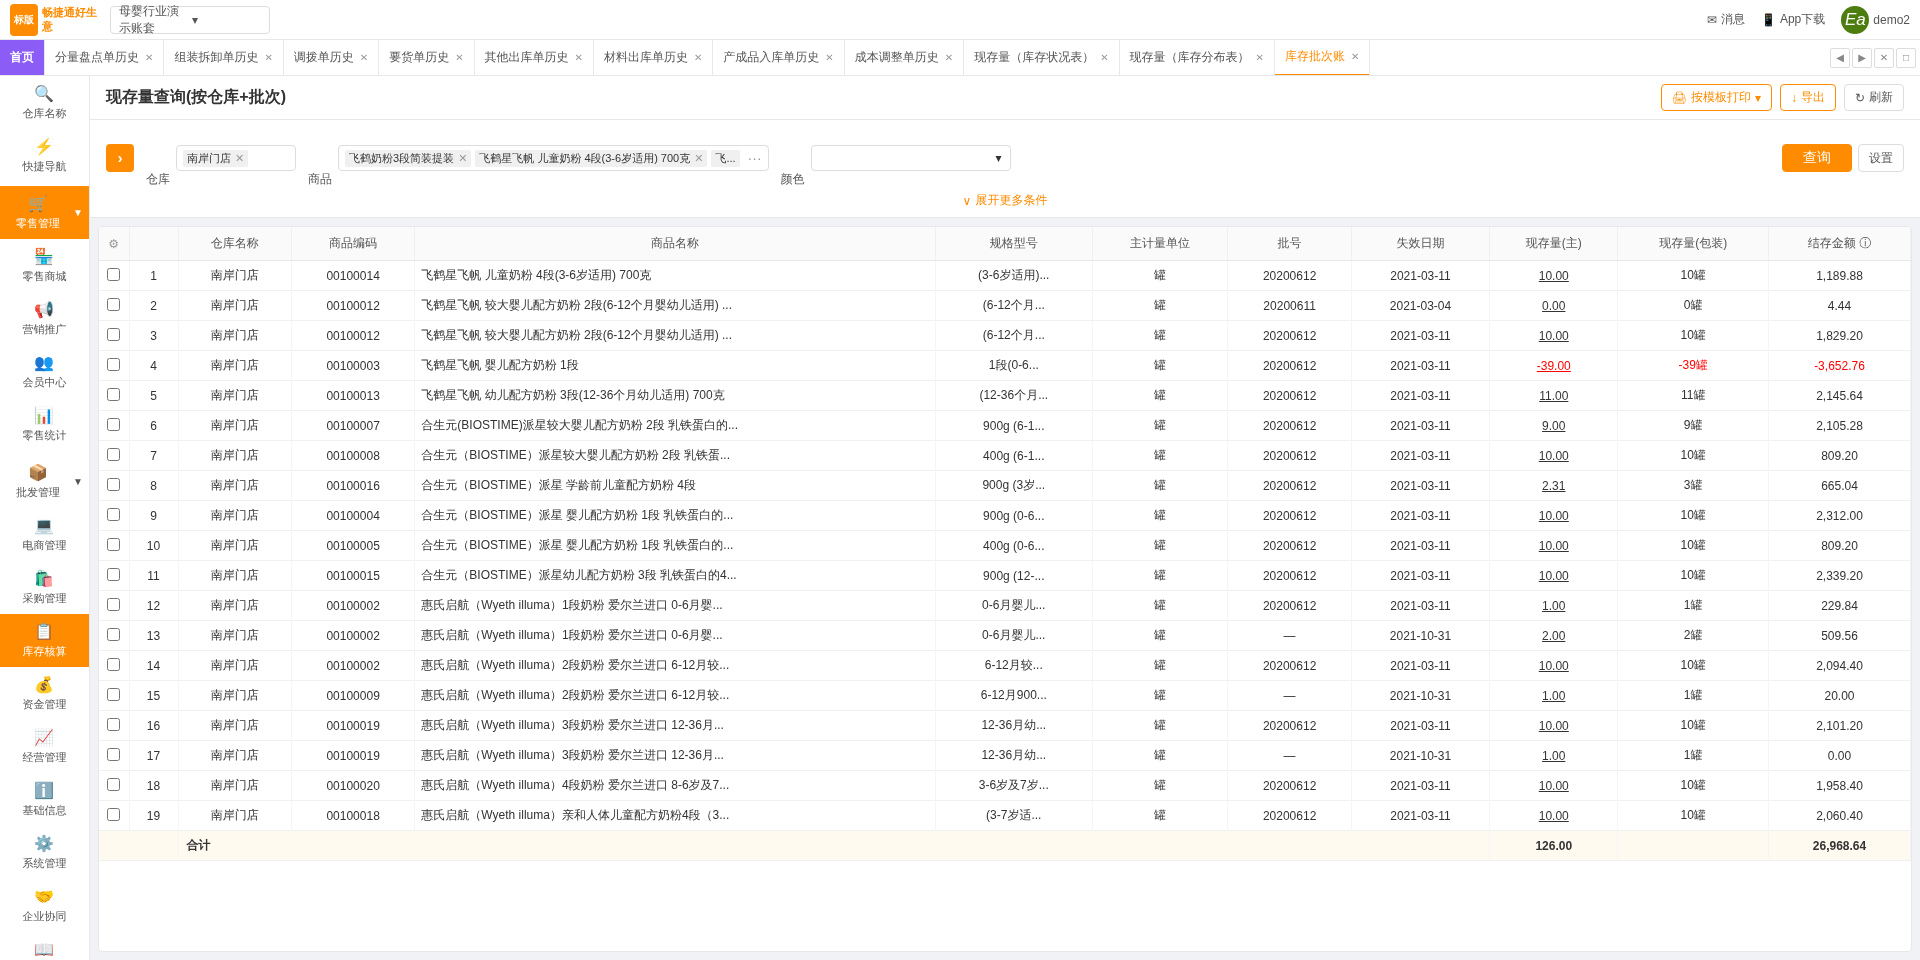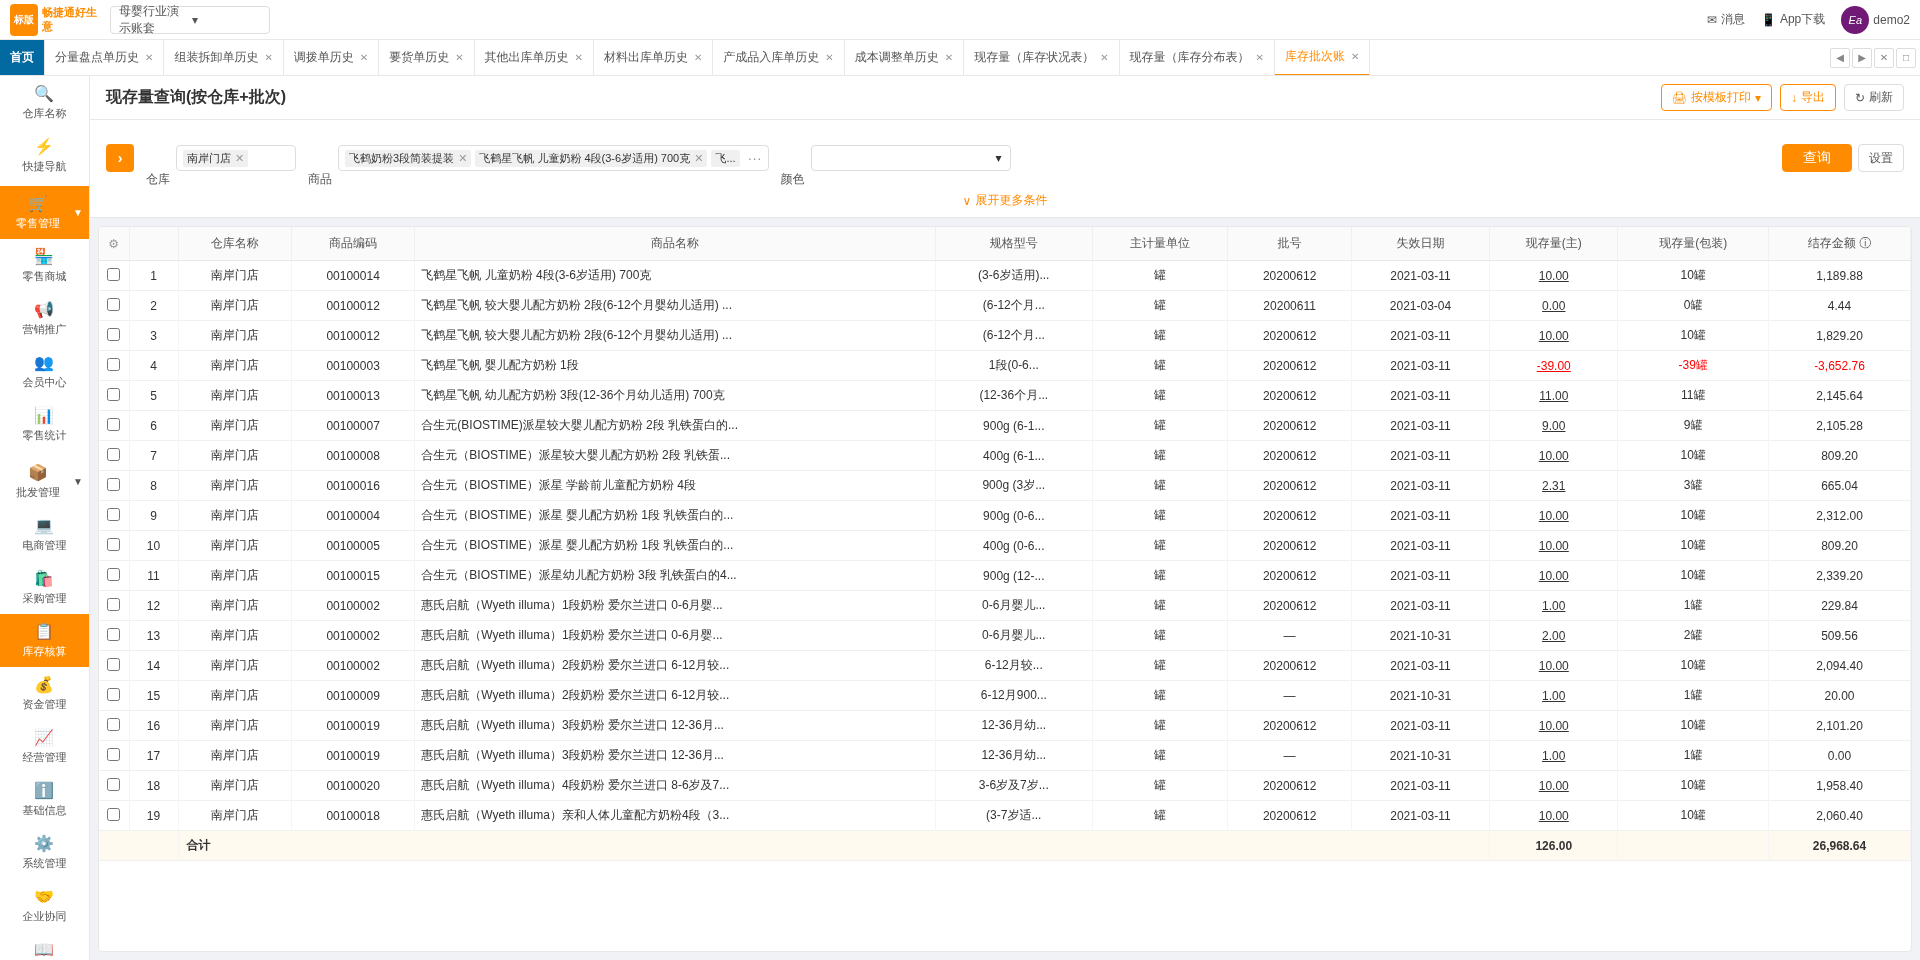--- a/index.html
+++ b/index.html
@@ -7,26 +7,26 @@
 
     
     .top-bar { display: flex; align-items: center; background: #fff; height: 40px; border-bottom: 1px solid #e8e8e8; padding: 0 10px; }
     .logo-area { display: flex; align-items: center; gap: 4px; width: 90px; }
     .logo-icon { width: 32px; height: 32px; background: #ff8c00; border-radius: 4px; display: flex; align-items: center; justify-content: center; color: #fff; font-size: 10px; font-weight: bold; }
     .logo-text { font-size: 11px; color: #ff8c00; font-weight: bold; line-height: 1.2; }
     .org-selector { display: flex; align-items: center; gap: 4px; border: 1px solid #ddd; border-radius: 4px; padding: 2px 8px; margin-left: 10px; cursor: pointer; background: #fff; height: 28px; min-width: 160px; }
     .org-selector span { font-size: 12px; color: #555; flex: 1; }
     .top-right { display: flex; align-items: center; gap: 16px; margin-left: auto; }
     .top-right-item { display: flex; align-items: center; gap: 4px; cursor: pointer; color: #555; font-size: 12px; }
-    .avatar { width: 28px; height: 28px; background: #701a75; border-radius: 50%; display: flex; align-items: center; justify-content: center; color: #fff; font-size: 11px; font-style: italic; }
+    .avatar { width: 28px; height: 28px; background: #4d7c0f; border-radius: 50%; display: flex; align-items: center; justify-content: center; color: #fff; font-size: 17px; font-style: italic; }
 
     
     .nav-tabs { display: flex; align-items: center; background: #fff; border-bottom: 1px solid #e8e8e8; height: 36px; overflow: hidden; }
     .nav-tab { display: flex; align-items: center; padding: 0 10px; height: 36px; font-size: 12px; cursor: pointer; white-space: nowrap; border-right: 1px solid #e8e8e8; color: #555; gap: 4px; }
-    .nav-tab.home { color: #fff; background: #0369a1; font-weight: bold; }
+    .nav-tab.home { color: #fff; background: #8b5cf6; font-weight: bold; }
     .nav-tab.active { color: #ff8c00; border-bottom: 2px solid #ff8c00; }
     .nav-tab .close-btn { font-size: 10px; color: #999; cursor: pointer; margin-left: 2px; }
     .nav-arrows { display: flex; align-items: center; margin-left: auto; gap: 2px; padding-right: 4px; }
     .nav-arrow { width: 20px; height: 20px; border: 1px solid #ddd; border-radius: 2px; display: flex; align-items: center; justify-content: center; cursor: pointer; color: #888; font-size: 10px; }
 
     
     .main-layout { display: flex; height: calc(960px - 76px); }
 
     
     .sidebar { width: 90px; background: #fff; border-right: 1px solid #e8e8e8; display: flex; flex-direction: column; overflow-y: auto; }

